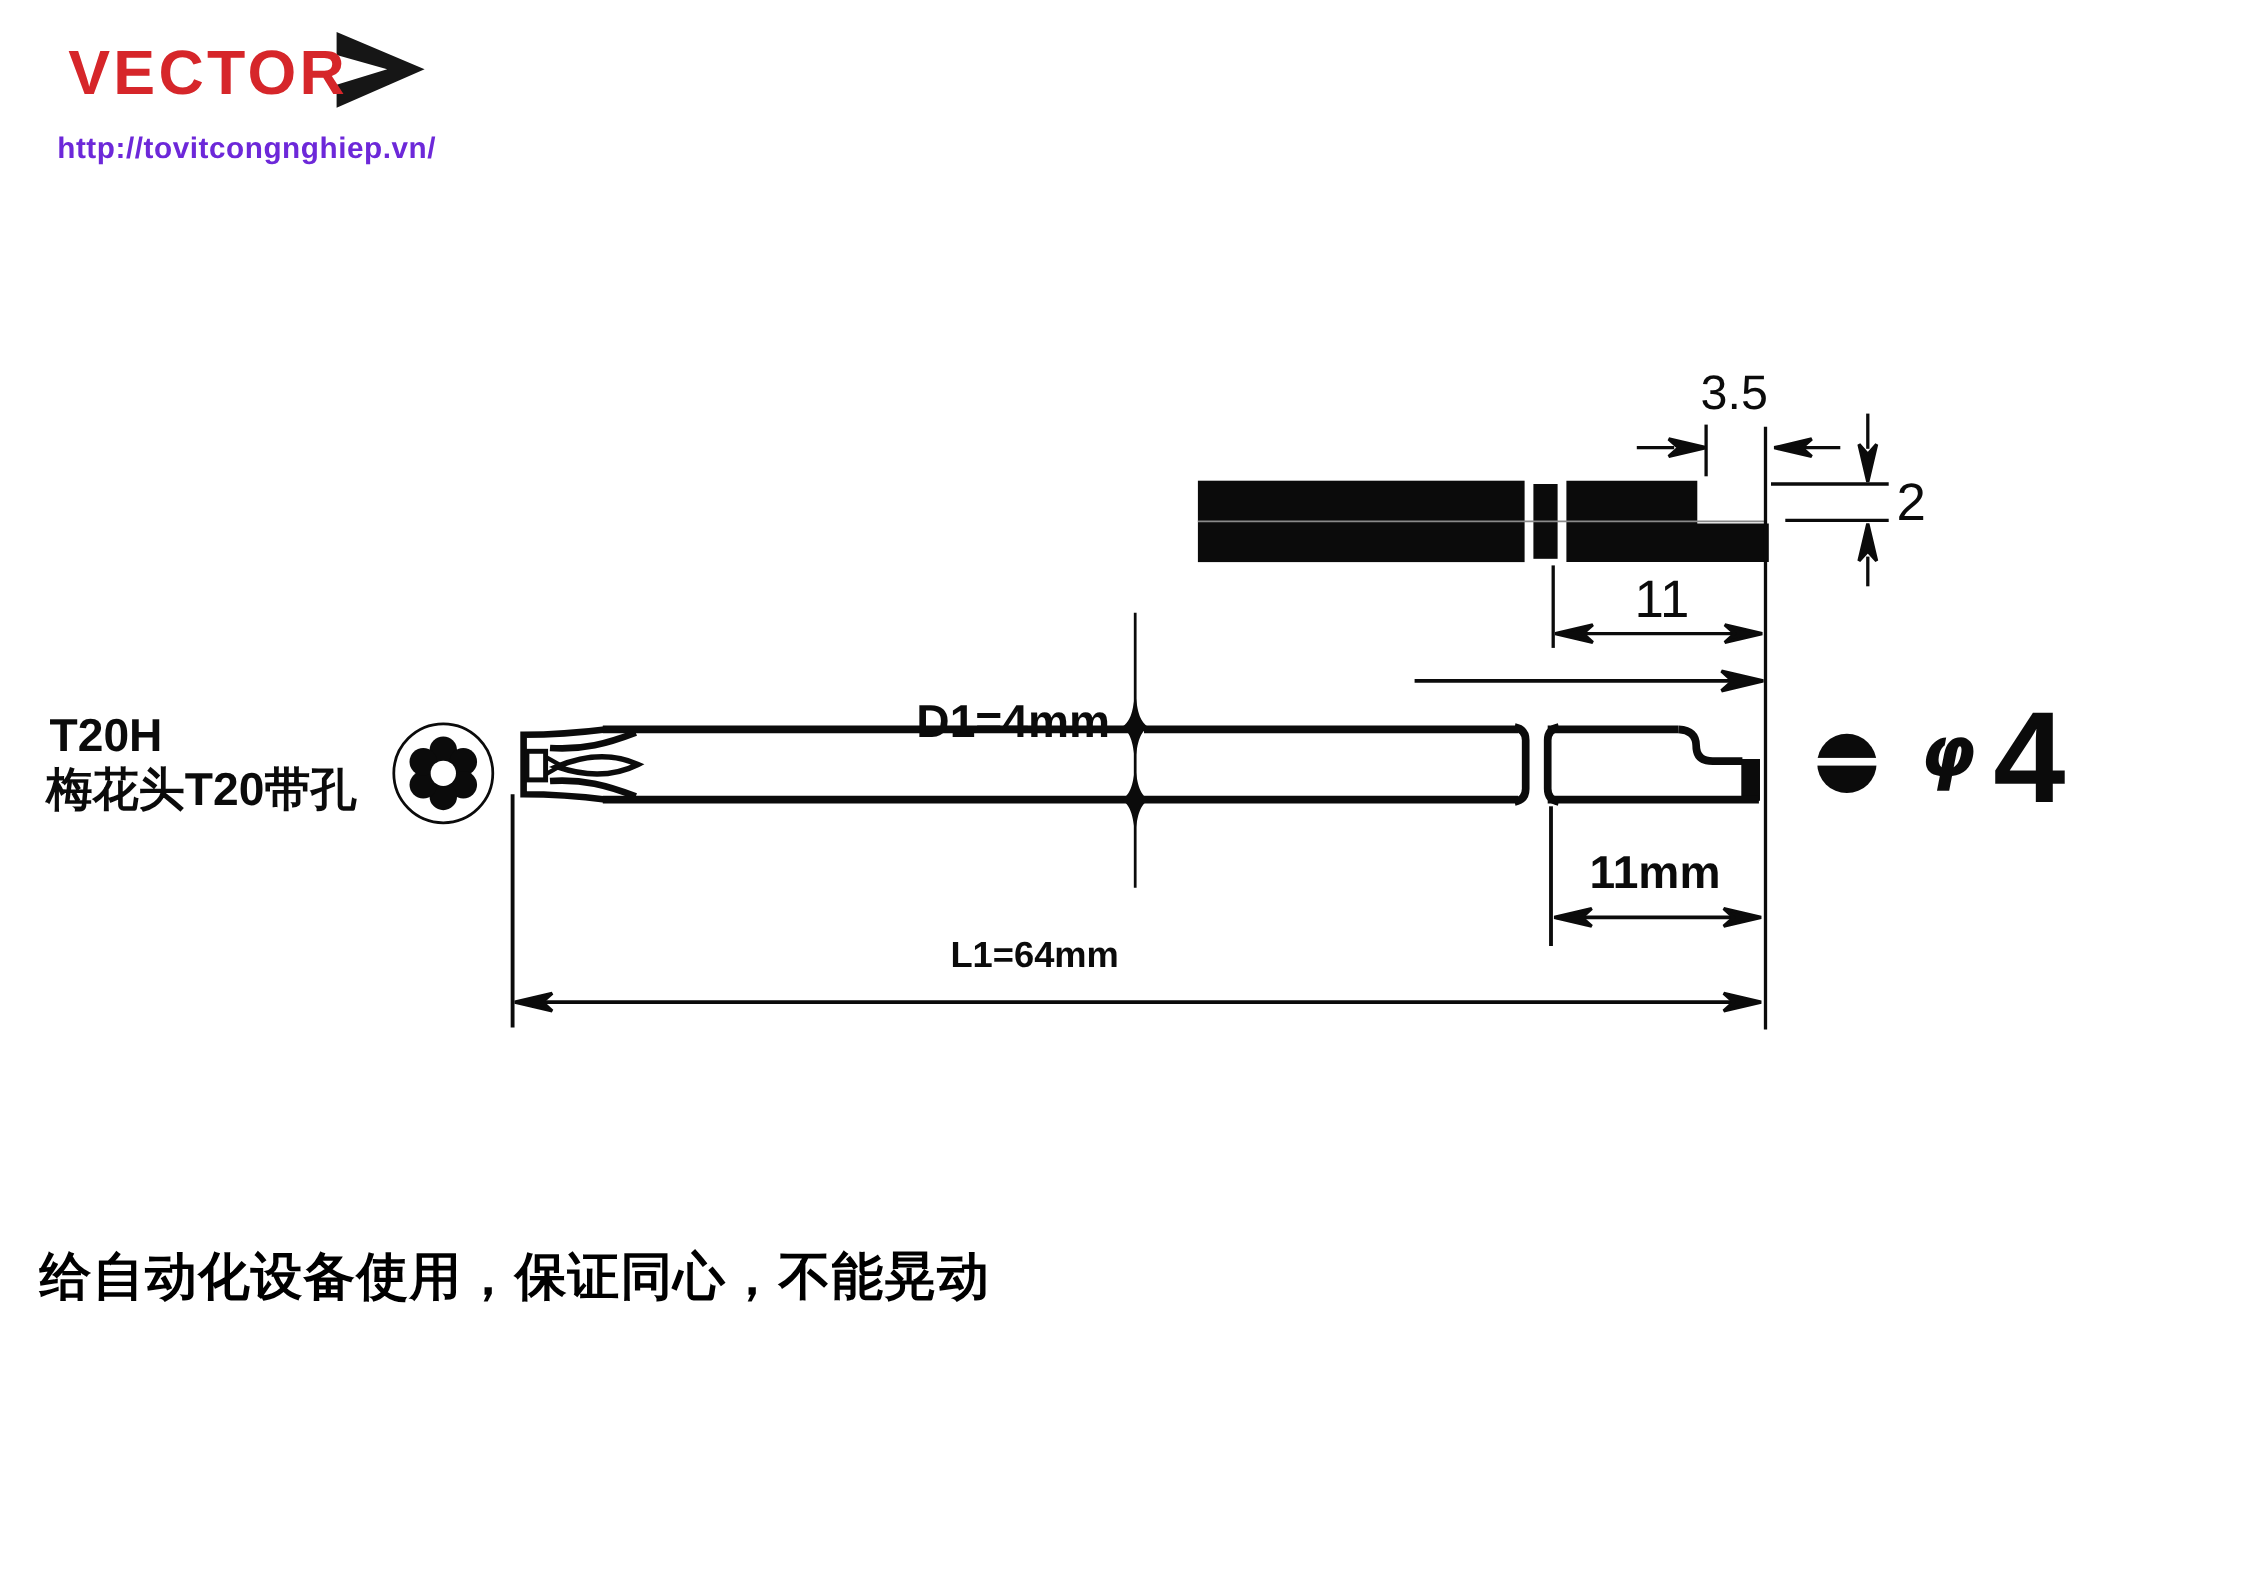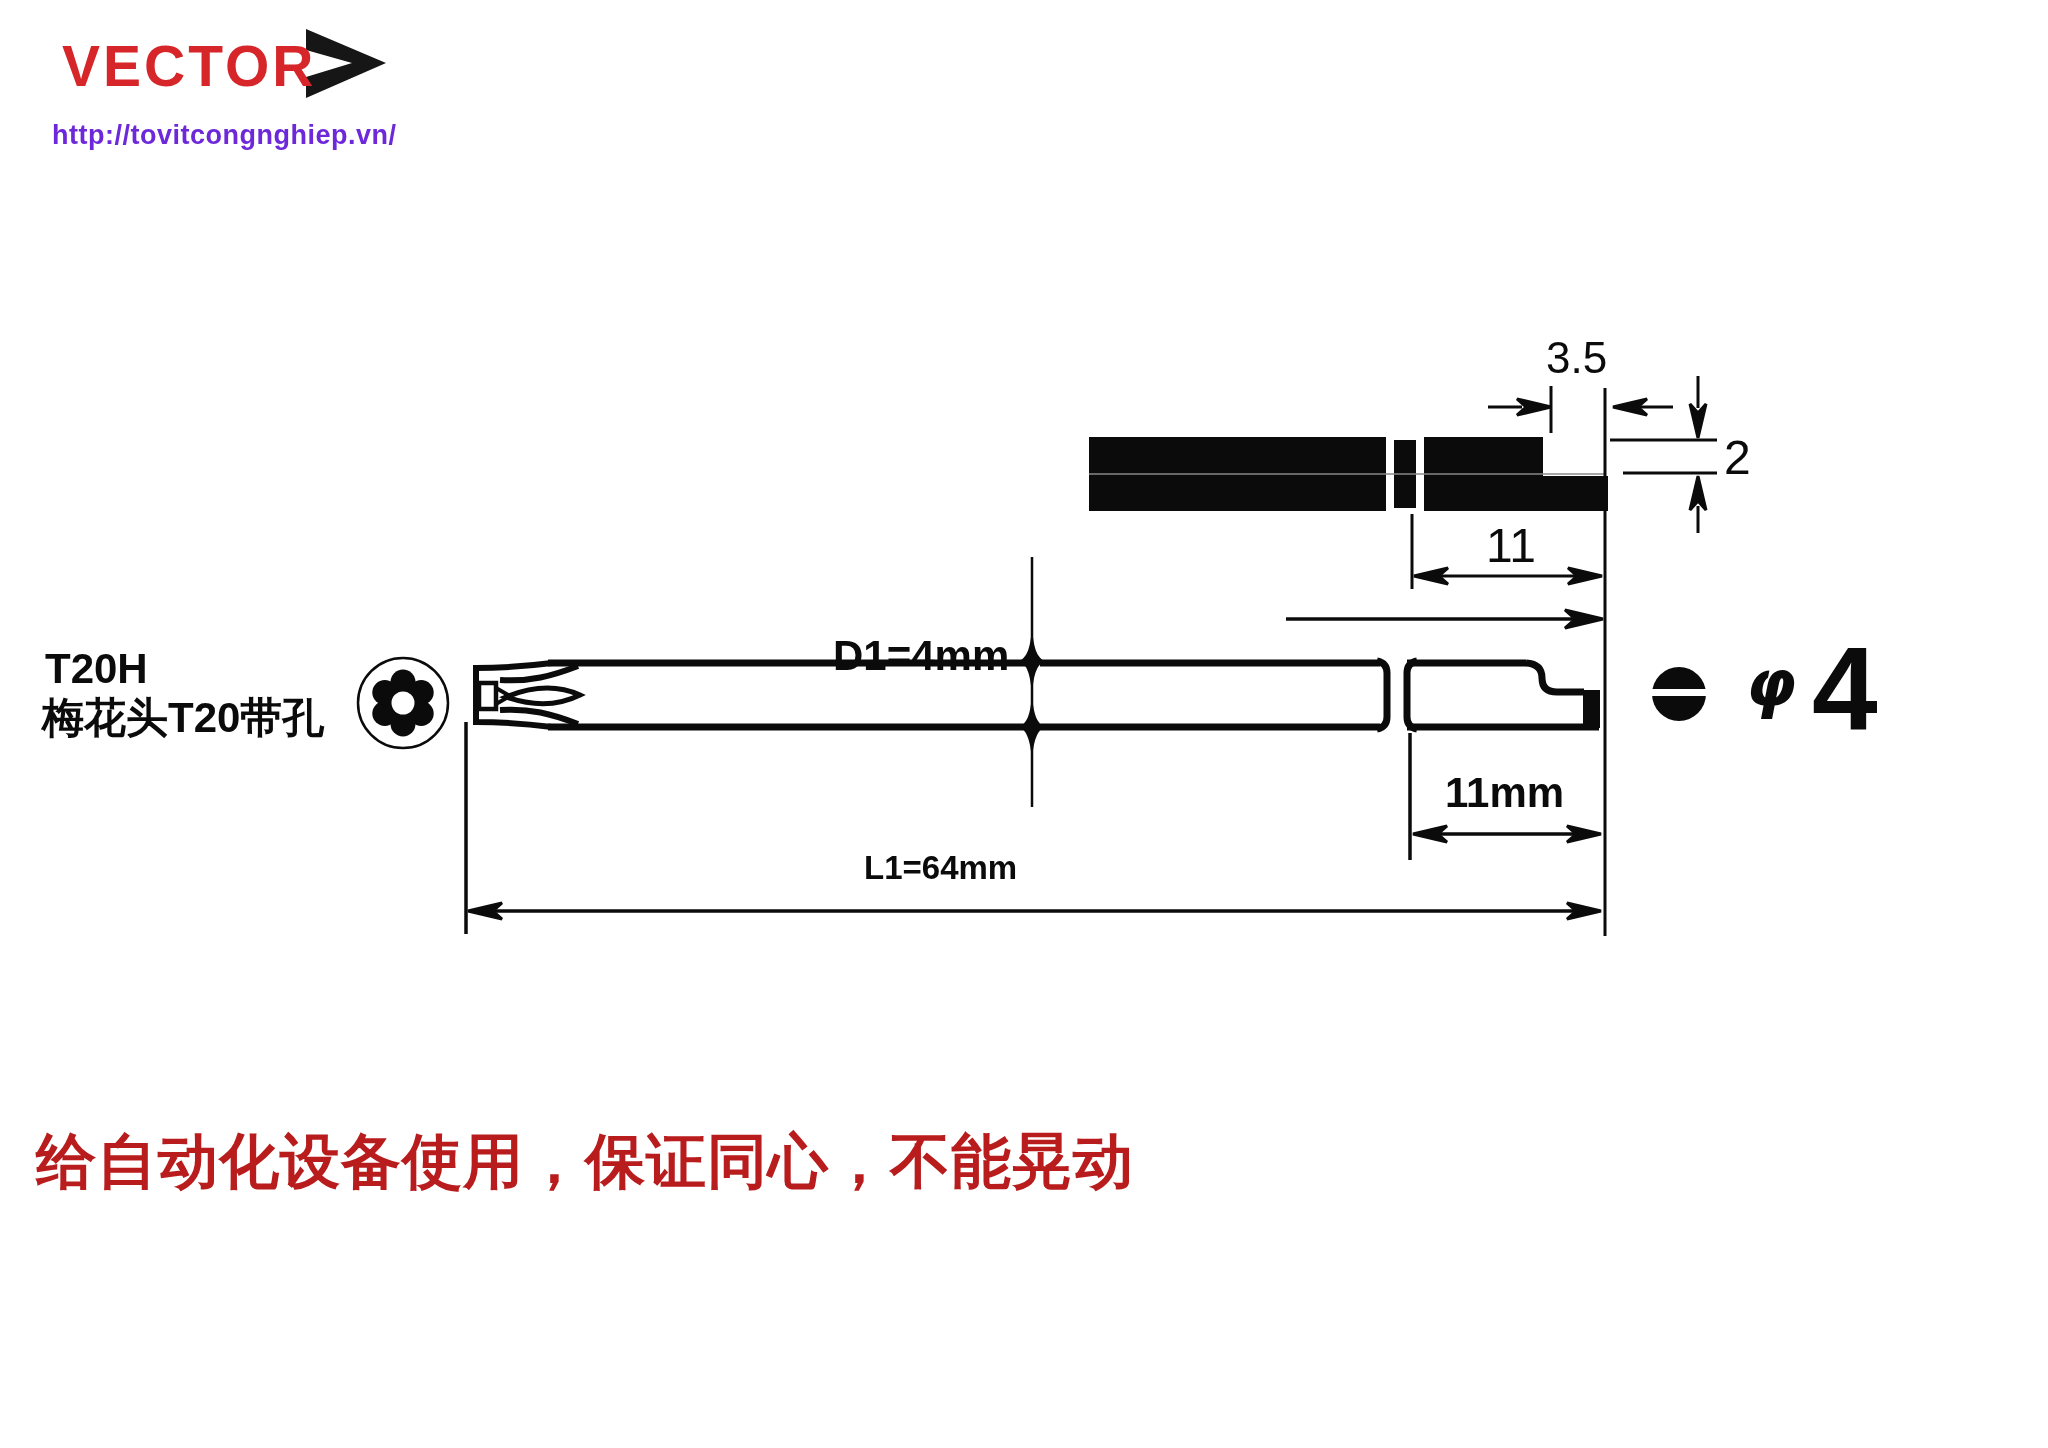--- a/index.html
+++ b/index.html
@@ -17,21 +17,21 @@
   .dim-35{left:1546px;top:336px;font-size:44px;font-weight:500;}
   .dim-2{left:1724px;top:434px;font-size:48px;font-weight:500;}
   .dim-11{left:1486px;top:522px;font-size:48px;font-weight:500;}
   .dim-11mm{left:1445px;top:772px;font-size:42px;font-weight:700;}
   .dim-l1{left:864px;top:851px;font-size:33px;font-weight:700;}
   
   .phi-sym{left:1746px;top:652px;font-size:64px;font-weight:600;font-style:italic;font-family:"DejaVu Sans",sans-serif;}
   .phi-val{left:1812px;top:630px;font-size:118px;font-weight:700;}
   .phi-unit{left:1913px;top:666px;font-size:58px;font-weight:400;color:#7f1d1d;}
   
-  .note-red{left:36px;top:1136px;font-size:60px;font-weight:700;color:#b91c1c;letter-spacing:1px;font-family:Liberation Mono, monospace;}
+  .note-red{left:36px;top:1136px;font-size:47px;font-weight:700;color:#000000;letter-spacing:1px;}
   svg{position:absolute;left:0;top:0;}
 </style>
 </head>
 <body>
 
 <div id="page">
 
   <svg width="2048" height="1448" viewBox="0 0 2048 1448">
     <g stroke="#0b0b0b" fill="none">
 

